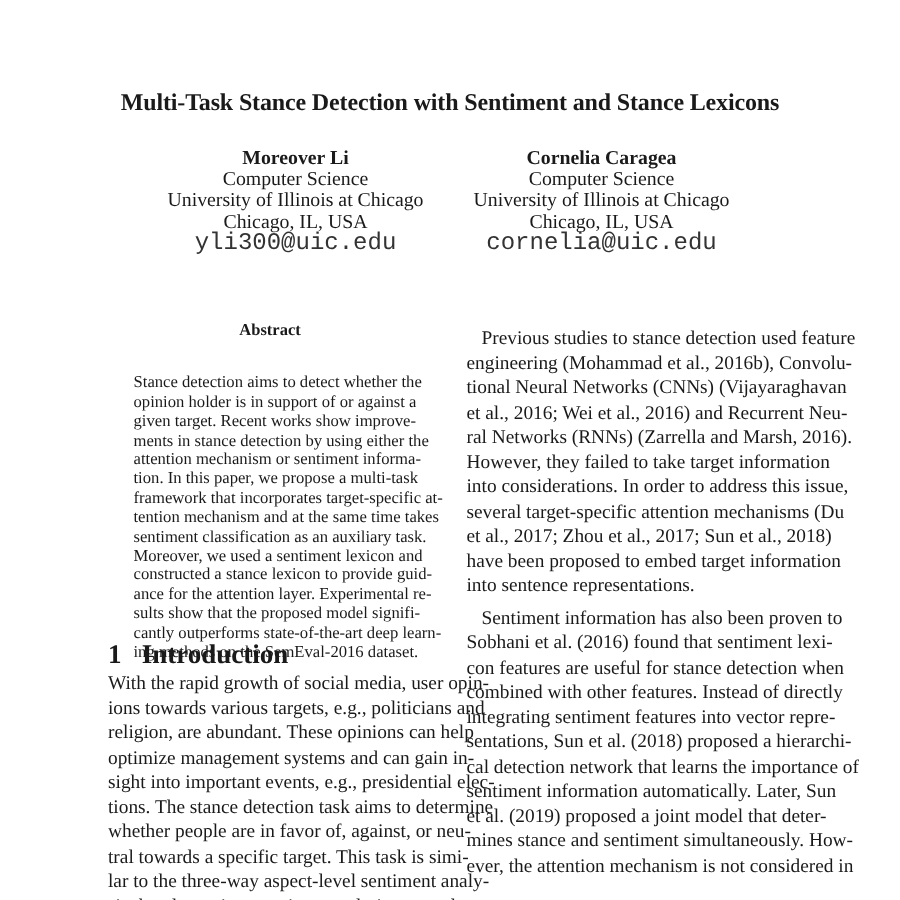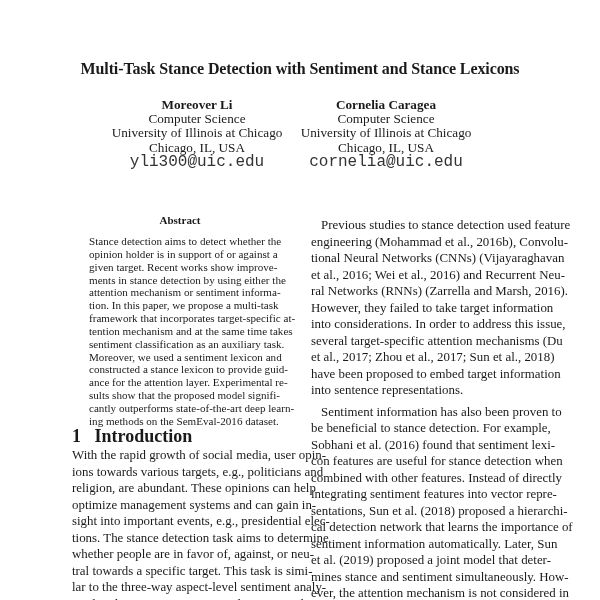--- a/index.html
+++ b/index.html
@@ -2,26 +2,26 @@
 <html><head>
 <meta charset="utf-8">
 <style>
   html, body { margin: 0; padding: 0; background: #ffffff; }
   body { width: 600px; height: 600px; overflow: hidden; position: relative; color: #1a1a1a;
          font-family: "Liberation Serif", "DejaVu Serif", serif; }
   .title { position: absolute; left: 0; width: 600px; top: 60px; text-align: center;
            font-weight: bold; font-size: 16px; letter-spacing: -0.1px; }
   .author { position: absolute; top: 98px; width: 220px; text-align: center; font-size: 13.2px; line-height: 14.2px; }
   .author.a1 { left: 87px; }
-  .author.a2 { left: 276px; }
+  .author.a2 { left: 291px; }
   .author .name { font-weight: bold; }
   .author .email { font-family: "Liberation Mono", "DejaVu Sans Mono", monospace; font-size: 16px; color: #333; }
   .abstract-head { position: absolute; left: 72px; width: 216px; top: 214px; text-align: center;
                    font-weight: bold; font-size: 11px; }
-  .abstract-body { position: absolute; left: 89px; width: 182px; top: 235px; font-size: 11.1px;
+  .abstract-body { position: absolute; left: 89px; width: 182px; top: 249px; font-size: 11.1px;
                    line-height: 12.85px; text-align: justify; }
   .abstract-body span.line { display: block; text-align: justify; text-align-last: justify; white-space: nowrap; }
   .abstract-body span.line.last { text-align-last: left; }
   .sec-head { position: absolute; left: 72px; top: 426px; font-weight: bold; font-size: 18px; }
   .sec-head .num { display: inline-block; width: 18px; }
   .col { position: absolute; font-size: 12.9px; line-height: 16.5px; }
   .col.left { left: 72px; width: 216px; top: 447px; }
   .col.right { left: 311px; width: 216px; top: 217px; }
   .col span.line { display: block; text-align: justify; text-align-last: justify; white-space: nowrap; }
   .col span.line.last { text-align-last: left; }
@@ -93,21 +93,20 @@
       <span class="line">ral Networks (RNNs) (Zarrella and Marsh, 2016).</span>
       <span class="line">However, they failed to take target information</span>
       <span class="line">into considerations. In order to address this issue,</span>
       <span class="line">several target-specific attention mechanisms (Du</span>
       <span class="line">et al., 2017; Zhou et al., 2017; Sun et al., 2018)</span>
       <span class="line">have been proposed to embed target information</span>
       <span class="line last">into sentence representations.</span>
     </div>
     <div style="margin-top: 5px;">
       <span class="line indent">Sentiment information has also been proven to</span>
-      <span class="line">be beneficial to stance detection.  For example,</span>
       <span class="line">Sobhani et al. (2016) found that sentiment lexi-</span>
       <span class="line">con features are useful for stance detection when</span>
       <span class="line">combined with other features.  Instead of directly</span>
       <span class="line">integrating sentiment features into vector repre-</span>
       <span class="line">sentations, Sun et al. (2018) proposed a hierarchi-</span>
       <span class="line">cal detection network that learns the importance of</span>
       <span class="line">sentiment information automatically.  Later, Sun</span>
       <span class="line">et al. (2019) proposed a joint model that deter-</span>
       <span class="line">mines stance and sentiment simultaneously. How-</span>
       <span class="line">ever, the attention mechanism is not considered in</span>

